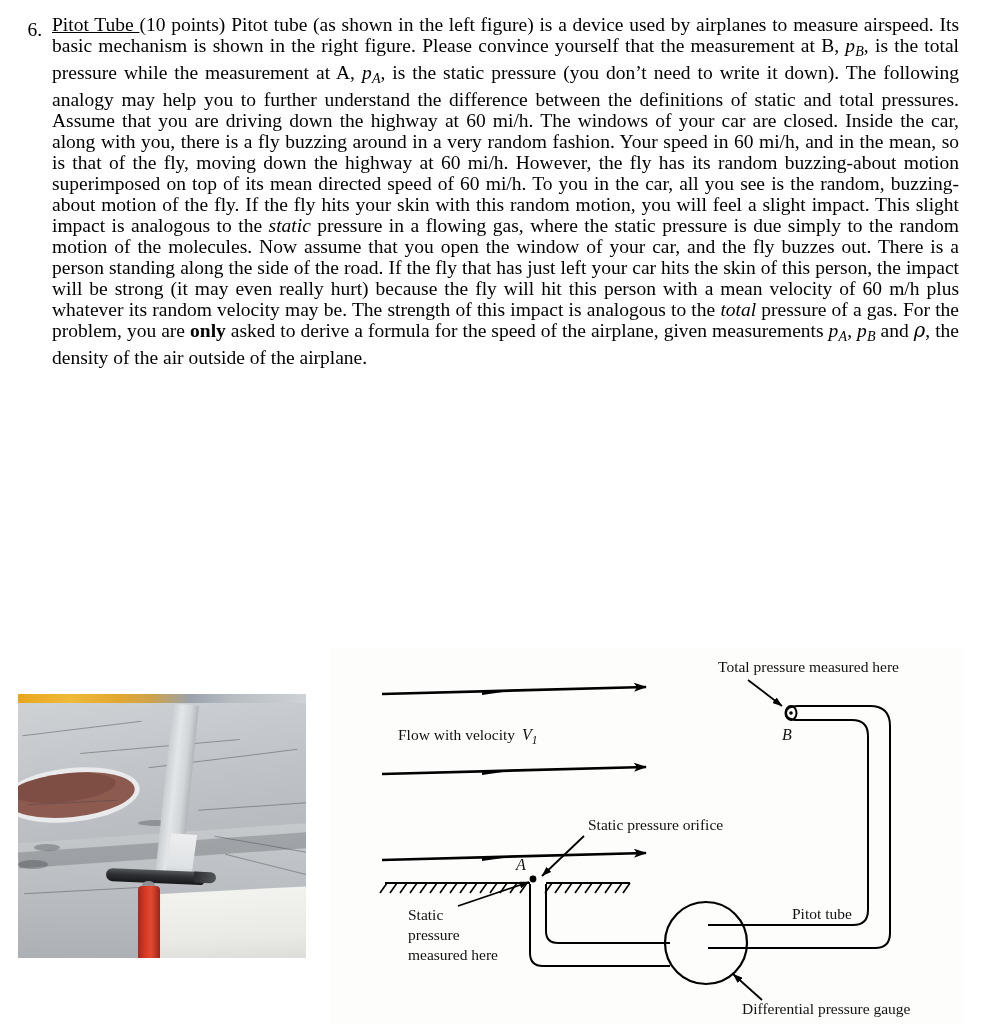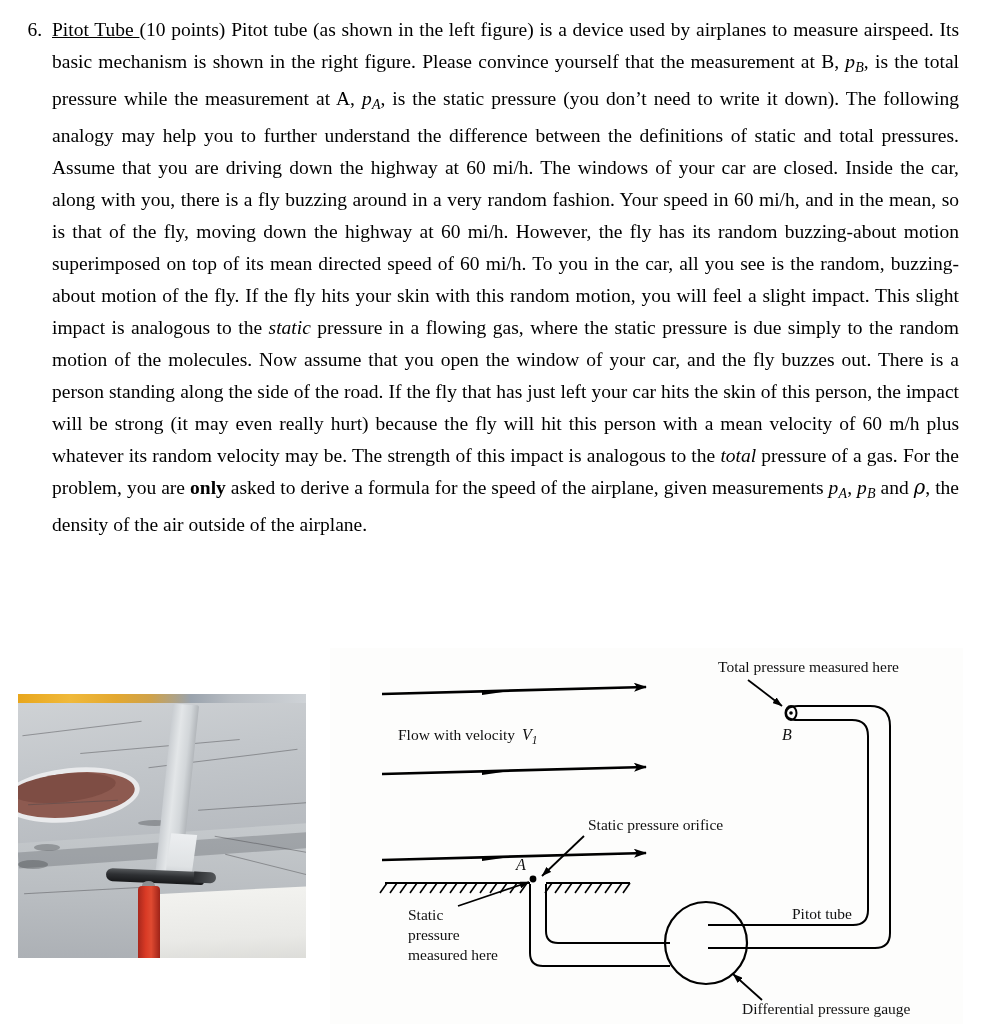--- a/index.html
+++ b/index.html
@@ -33,21 +33,21 @@
     text-align: right;
     padding-right: 10px;
     font-size: 19.5px;
     line-height: 31.2px;
     padding-top: 14px;
   }
   .prob-body {
     width: 920px;
     flex: 0 0 920px;
     font-size: 19.5px;
-    line-height: 32px;
+    line-height: 21px;
     text-align: justify;
     text-justify: inter-word;
     padding-top: 14px;
     padding-right: 13px;
     box-sizing: border-box;
     hyphens: none;
   }
   .u { text-decoration: underline; }
   .it { font-style: italic; }
   .bd { font-weight: bold; }

